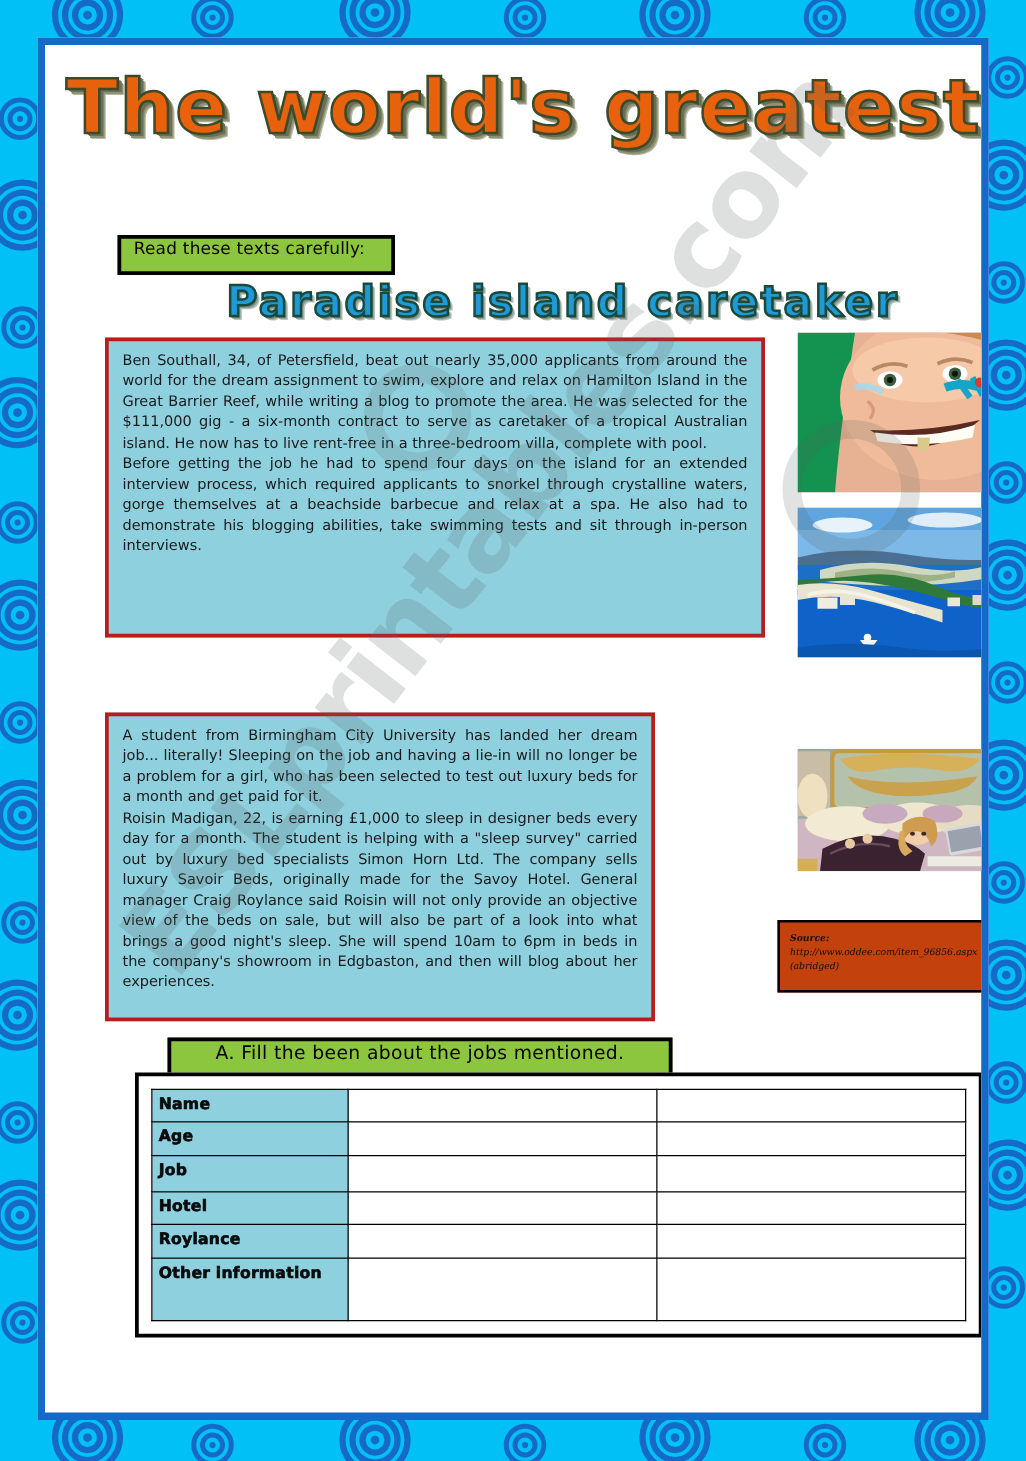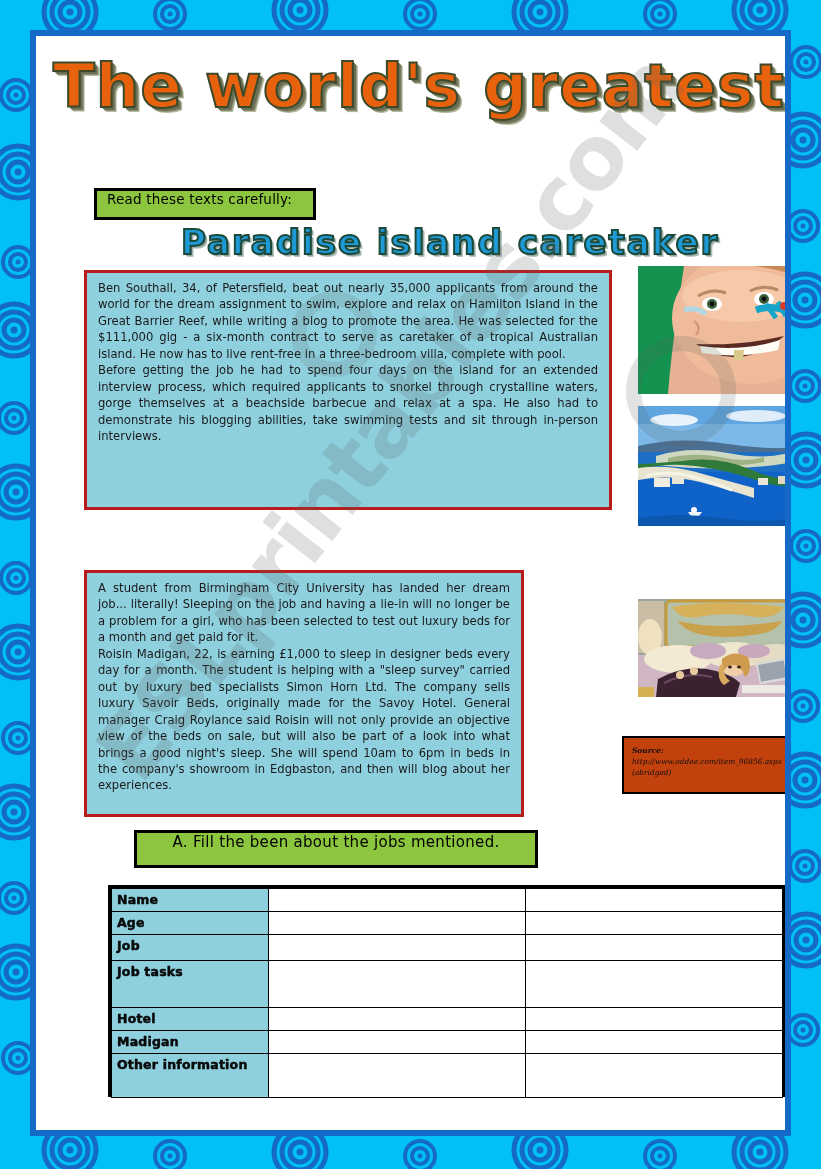--- a/index.html
+++ b/index.html
@@ -191,26 +191,26 @@
     line-height: 11px;
     color: #101010;
     word-break: break-all;
   }
   #source-box .src-label { font-weight: bold; }
 
   
   #answer-table-wrap {
     position: absolute;
     left: 72px;
-    top: 849px;
+    top: 822px;
     width: 678px;
     height: 212px;
     border: 3px solid #000000;
     background: #ffffff;
-    padding: 0;
+    padding: 10px;
   }
   #answer-table {
     width: 100%;
     height: 100%;
     border-collapse: collapse;
     table-layout: fixed;
   }
   #answer-table td {
     border: 1px solid #000000;
     vertical-align: top;
@@ -422,32 +422,27 @@
               <tr class="row-h-sm">
                 <td class="label-cell">Age</td>
                 <td class="blank-cell"></td>
                 <td class="blank-cell"></td>
               </tr>
               <tr class="row-h-md">
                 <td class="label-cell">Job</td>
                 <td class="blank-cell"></td>
                 <td class="blank-cell"></td>
               </tr>
-              <tr class="row-h-lg">
-                <td class="label-cell">Job tasks</td>
-                <td class="blank-cell"></td>
-                <td class="blank-cell"></td>
-              </tr>
               <tr class="row-h-sm">
                 <td class="label-cell">Hotel</td>
                 <td class="blank-cell"></td>
                 <td class="blank-cell"></td>
               </tr>
               <tr class="row-h-sm">
-                <td class="label-cell">Madigan</td>
+                <td class="label-cell">Roylance</td>
                 <td class="blank-cell"></td>
                 <td class="blank-cell"></td>
               </tr>
               <tr class="row-h-xl">
                 <td class="label-cell">Other information</td>
                 <td class="blank-cell"></td>
                 <td class="blank-cell"></td>
               </tr>
             </tbody>
         </table>

